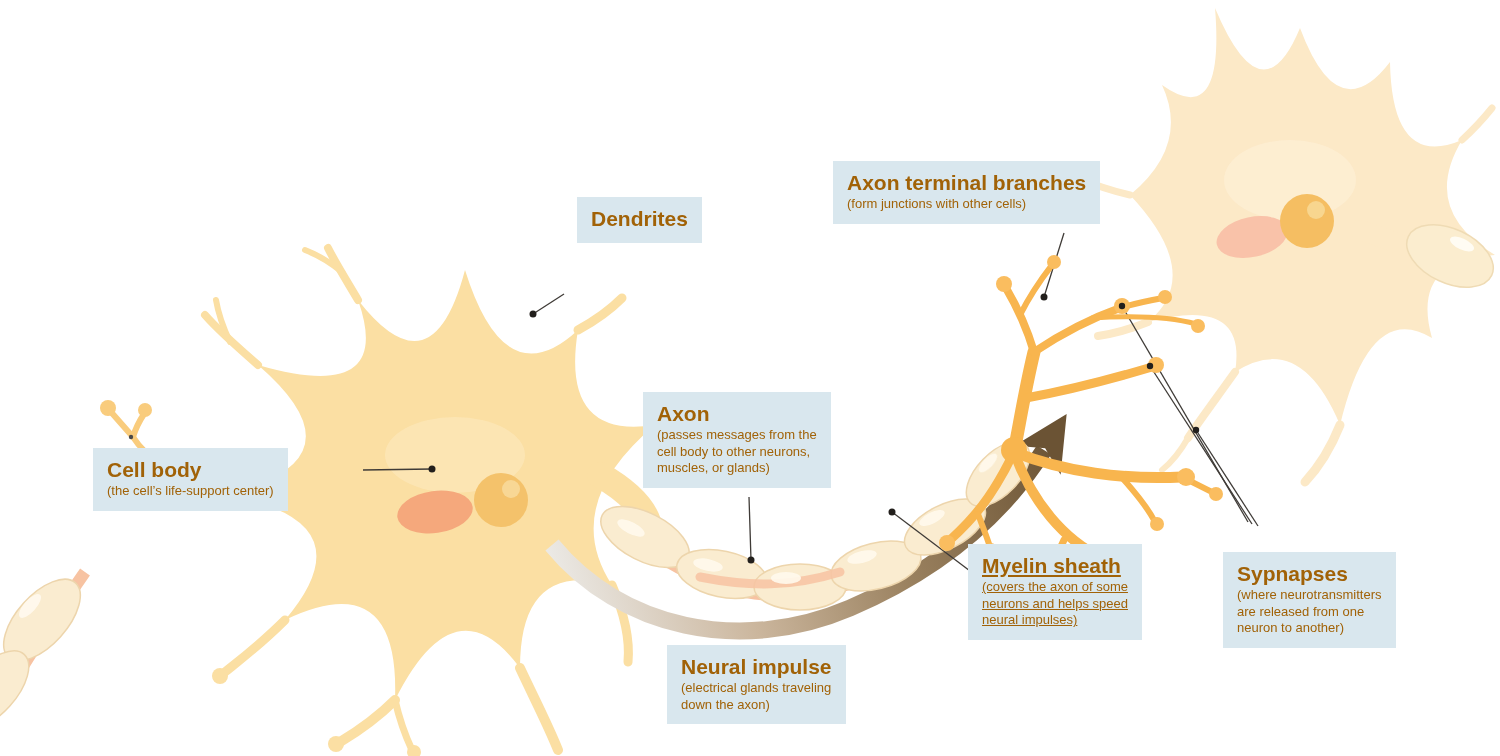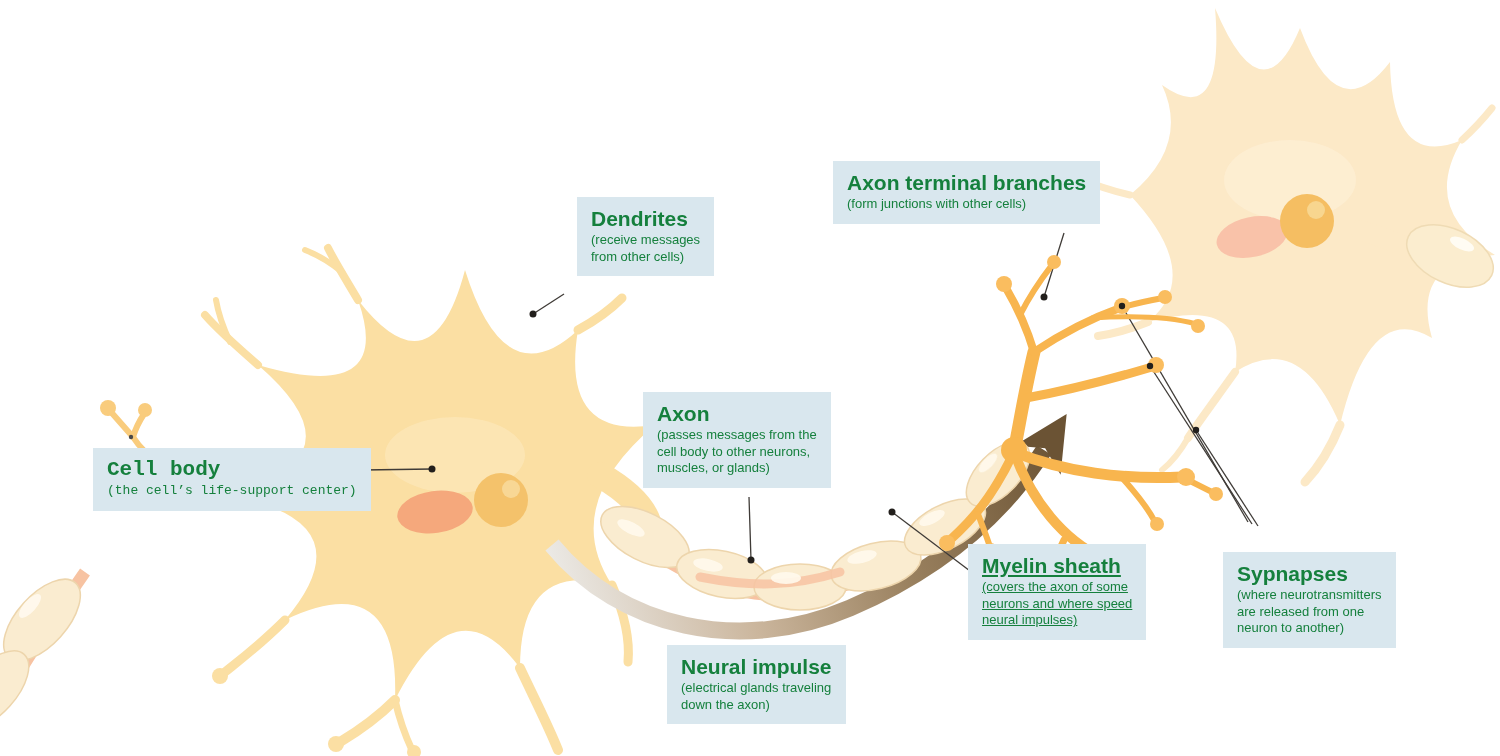--- a/index.html
+++ b/index.html
@@ -2,26 +2,26 @@
 <html><head>
 <meta charset="utf-8">
 <style>
   html,body{margin:0;padding:0;background:#ffffff;}
   #canvas{
     position:relative;width:1500px;height:756px;overflow:hidden;
     font-family:"Liberation Sans",sans-serif;background:#ffffff;
   }
   #scene{position:absolute;left:0;top:0;}
   .label{
-    position:absolute;background:#D9E7EE;color:#15803d;
+    position:absolute;background:#D9E7EE;color:#a16207;
     padding:9px 14px 11px 14px;box-sizing:border-box;
   }
   .label .t{display:block;font-weight:bold;font-size:21px;line-height:1.25;}
   .label .d{display:block;font-size:13px;line-height:1.27;white-space:pre;}
-  .lbl-cell-body{left:93px;top:448px;font-family:Liberation Mono, monospace;}
+  .lbl-cell-body{left:93px;top:448px;}
   .lbl-dendrites{left:577px;top:197px;}
   .lbl-axon{left:643px;top:392px;}
   .lbl-atb{left:833px;top:161px;}
   .lbl-myelin{left:968px;top:544px;text-decoration:underline;}
   .lbl-impulse{left:667px;top:645px;}
   .lbl-synapses{left:1223px;top:552px;}
 </style>
 </head>
 <body>
 
@@ -197,40 +197,38 @@
   </g>
 </svg>
 
 <div class="label lbl-cell-body">
   <span class="t">Cell body</span>
   <span class="d">(the cell’s life-support center)</span>
 </div>
 
 <div class="label lbl-dendrites">
   <span class="t">Dendrites</span>
-  <span class="d">(receive messages
-from other cells)</span>
 </div>
 
 <div class="label lbl-axon">
   <span class="t">Axon</span>
   <span class="d">(passes messages from the
 cell body to other neurons,
 muscles, or glands)</span>
 </div>
 
 <div class="label lbl-atb">
   <span class="t">Axon terminal branches</span>
   <span class="d">(form junctions with other cells)</span>
 </div>
 
 <div class="label lbl-myelin">
   <span class="t">Myelin sheath</span>
   <span class="d">(covers the axon of some
-neurons and where speed
+neurons and helps speed
 neural impulses)</span>
 </div>
 
 <div class="label lbl-impulse">
   <span class="t">Neural impulse</span>
   <span class="d">(electrical glands traveling
 down the axon)</span>
 </div>
 
 <div class="label lbl-synapses">

